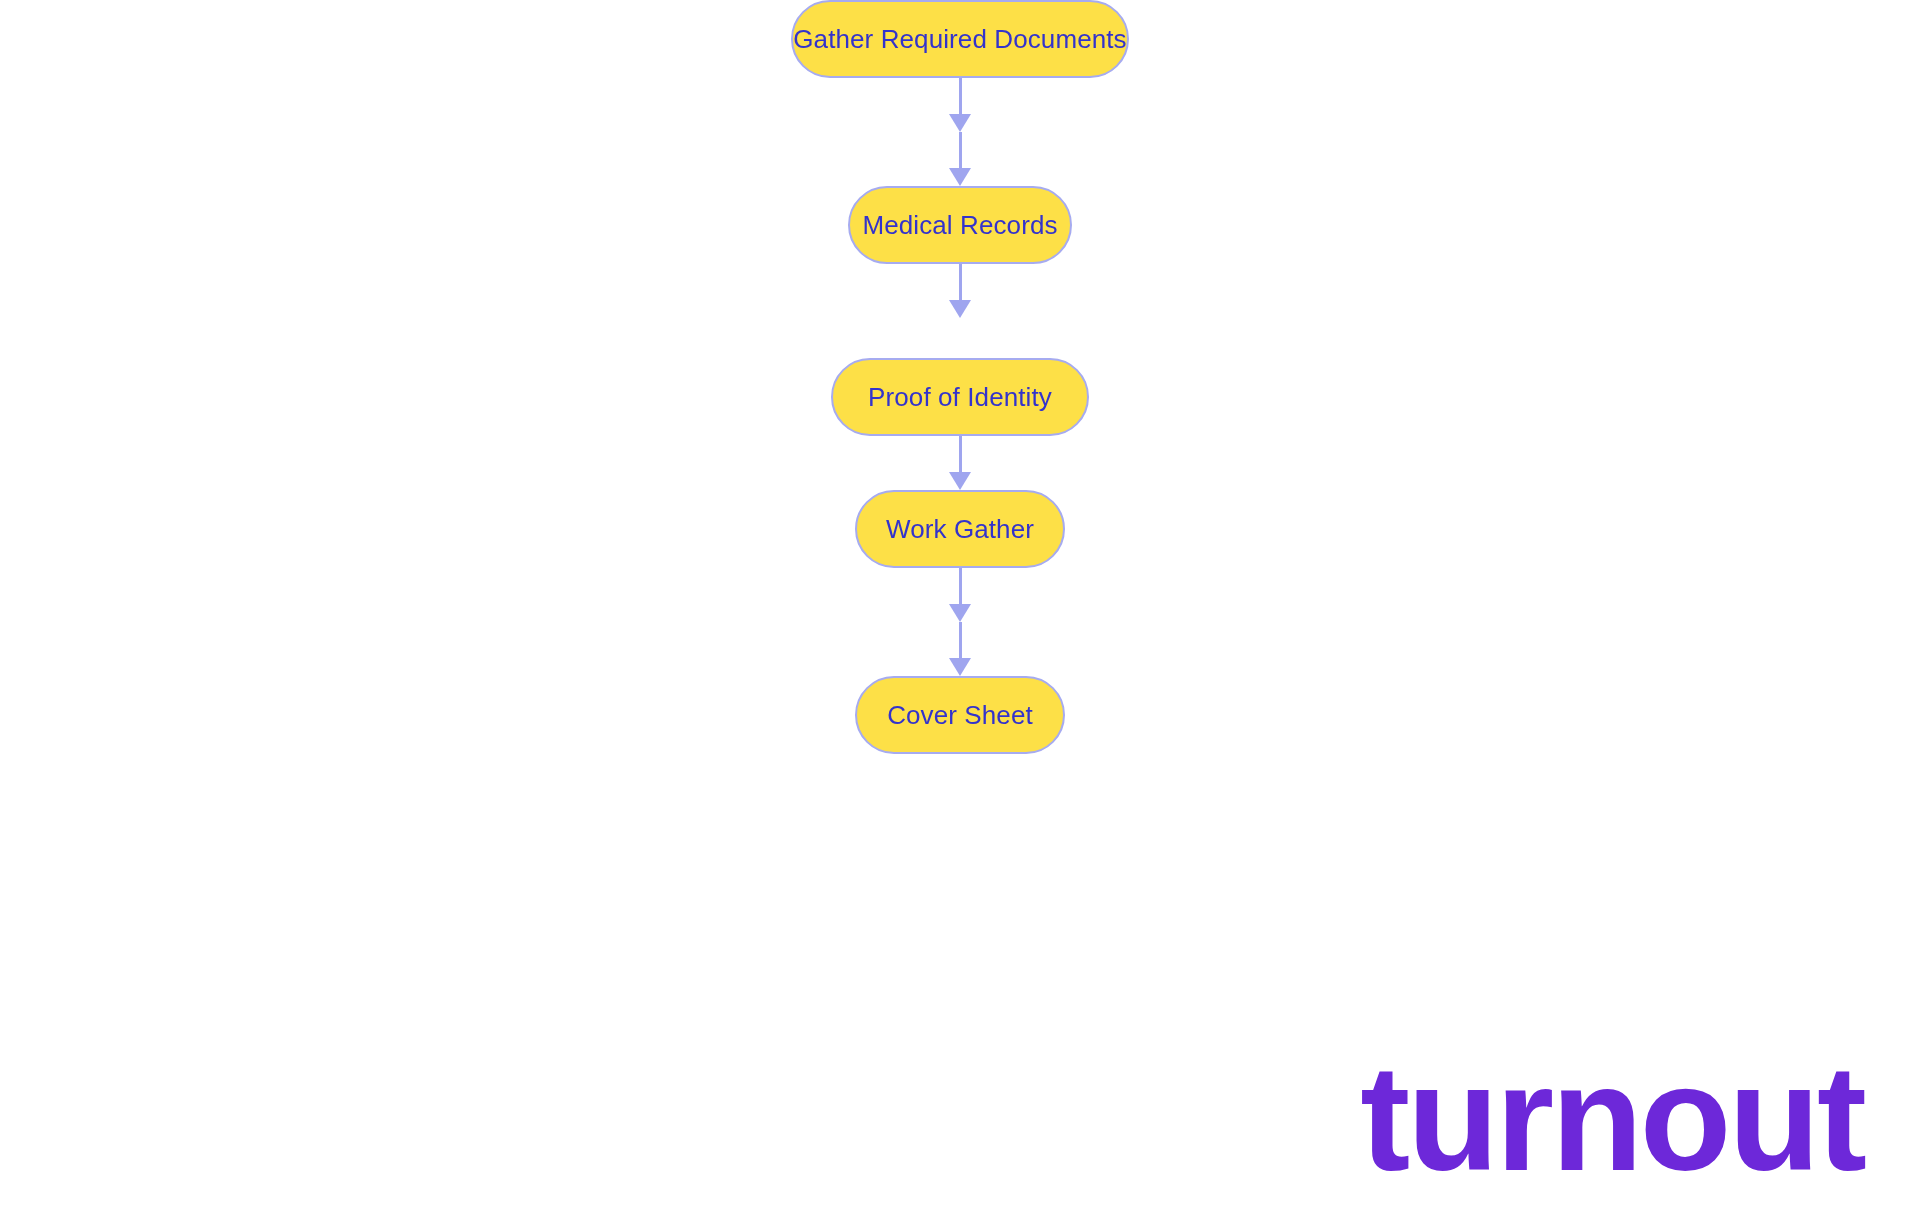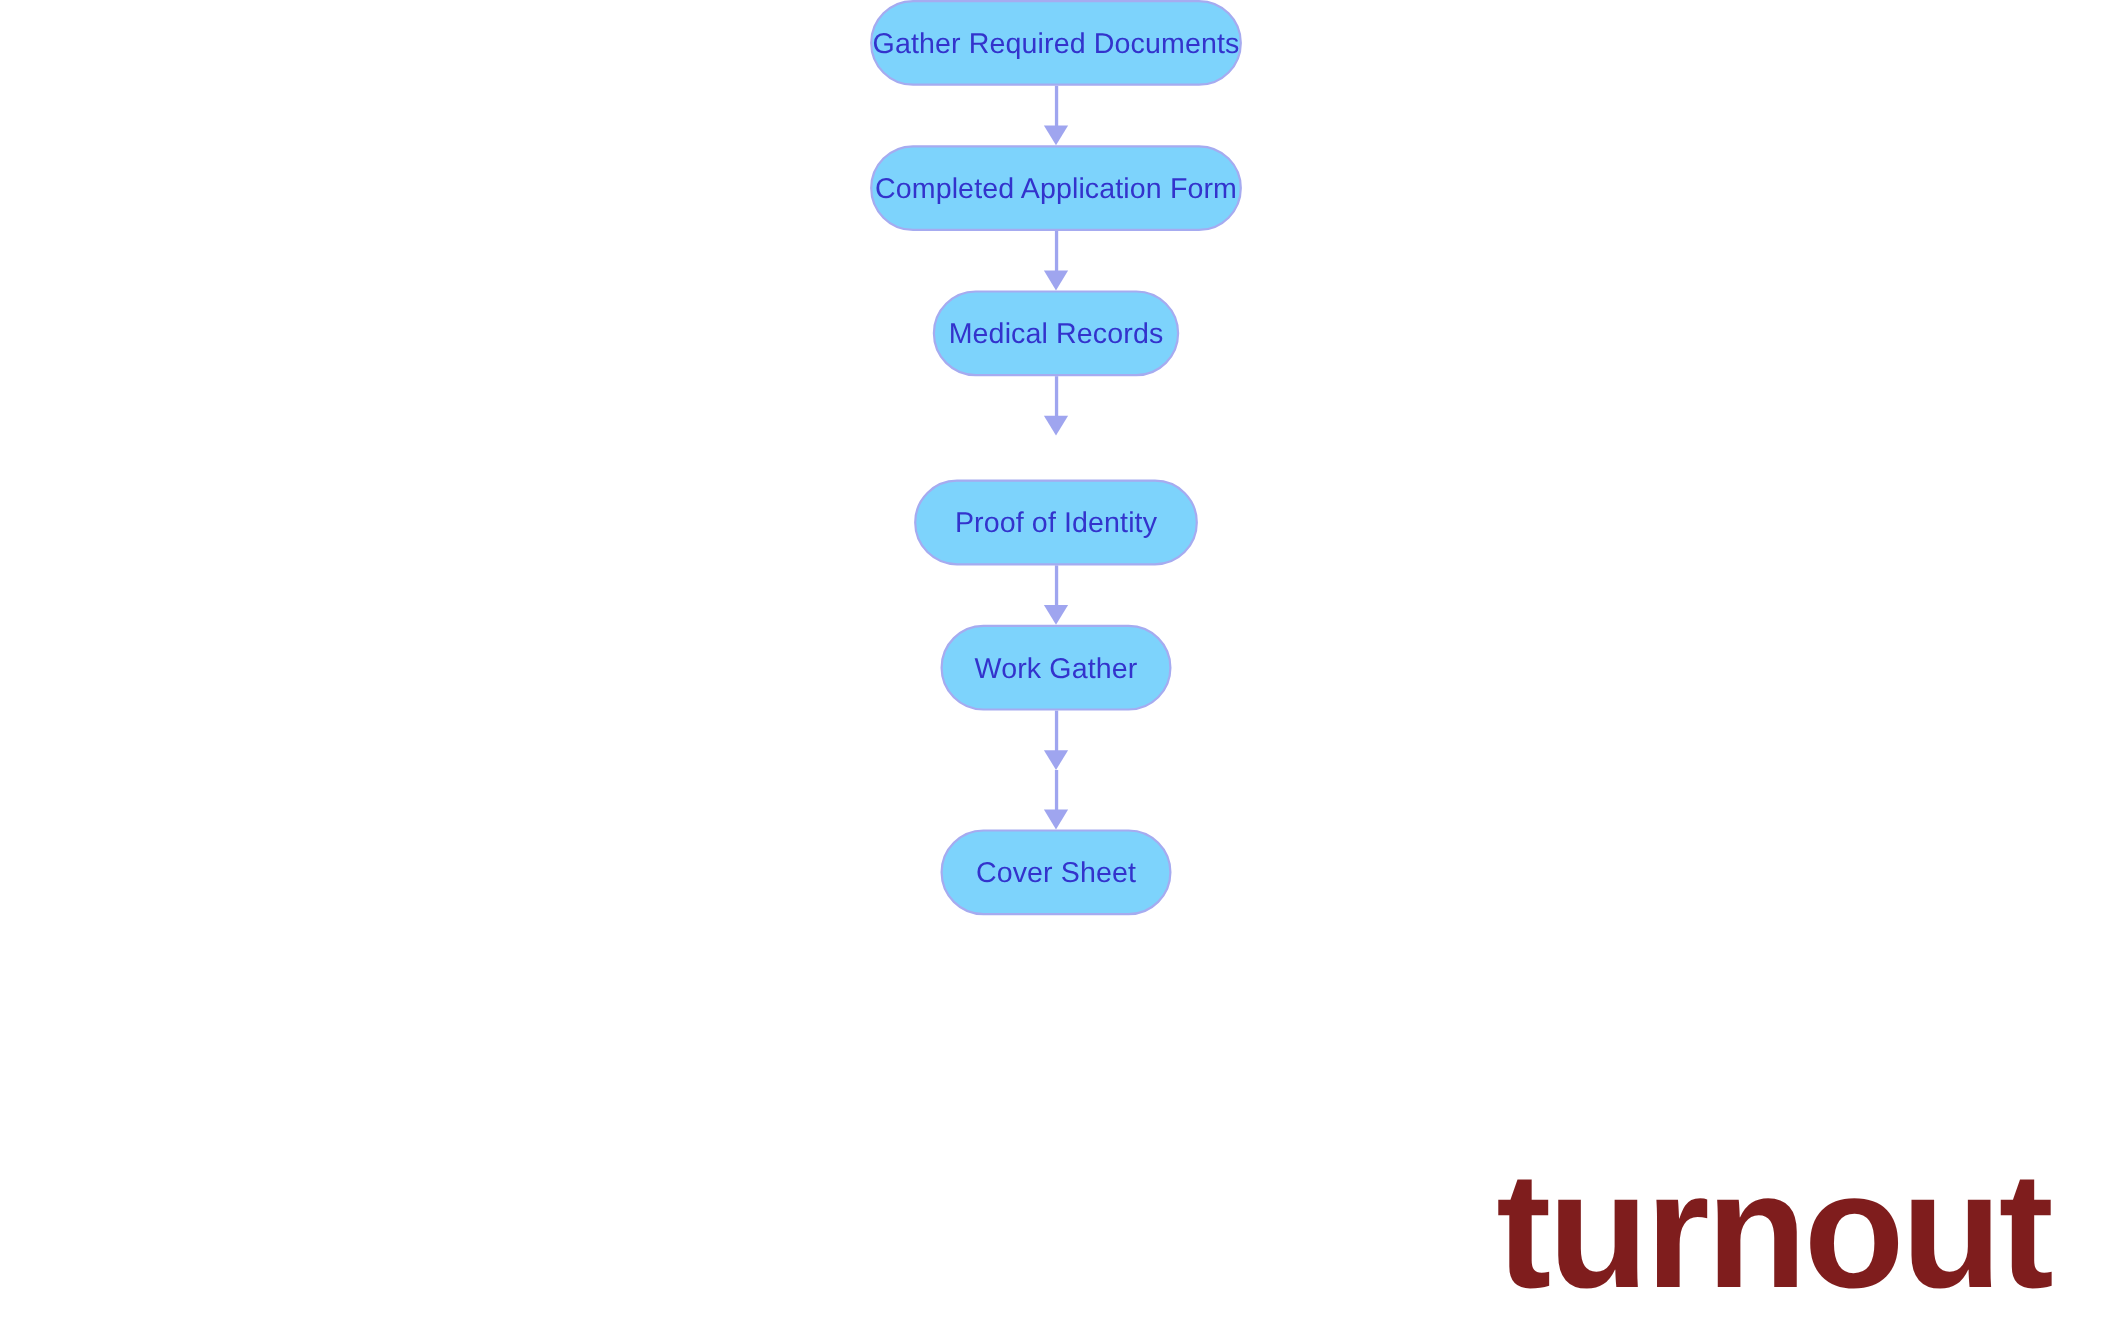--- a/index.html
+++ b/index.html
@@ -32,21 +32,21 @@
     display: flex;
     flex-direction: column;
     align-items: center;
   }
 
   .flow-node {
     box-sizing: border-box;
     display: flex;
     align-items: center;
     justify-content: center;
-    background: #7dd3fc;
+    background: #fde047;
     border: 2px solid #a6abf0;
     border-radius: 44px;
     color: #3333cc;
     font-family: "Liberation Sans", sans-serif;
     font-size: 26px;
     font-weight: 400;
     letter-spacing: 0.1px;
     white-space: nowrap;
     height: 78px;
   }
@@ -95,42 +95,39 @@
 
   #brand-logo {
     position: absolute;
     right: 56px;
     bottom: 22px;
     font-family: "Liberation Sans", sans-serif;
     font-size: 150px;
     font-weight: 700;
     line-height: 1;
     letter-spacing: -3px;
-    color: #7f1d1d;
+    color: #6d28d9;
     user-select: none;
   }
 </style>
 </head>
 <body>
 
 <div id="flowchart-canvas">
   <div class="flow-column">
 
     <div class="flow-node node-w-0">
       <span class="flow-node-label">Gather Required Documents</span>
     </div>
 
     <div class="flow-connector gap-0">
       <div class="connector-line"></div>
       <div class="connector-head"></div>
     </div>
 
-    <div class="flow-node node-w-1">
-      <span class="flow-node-label">Completed Application Form</span>
-    </div>
 
     <div class="flow-connector gap-1">
       <div class="connector-line"></div>
       <div class="connector-head"></div>
     </div>
 
     <div class="flow-node node-w-2">
       <span class="flow-node-label">Medical Records</span>
     </div>
 

